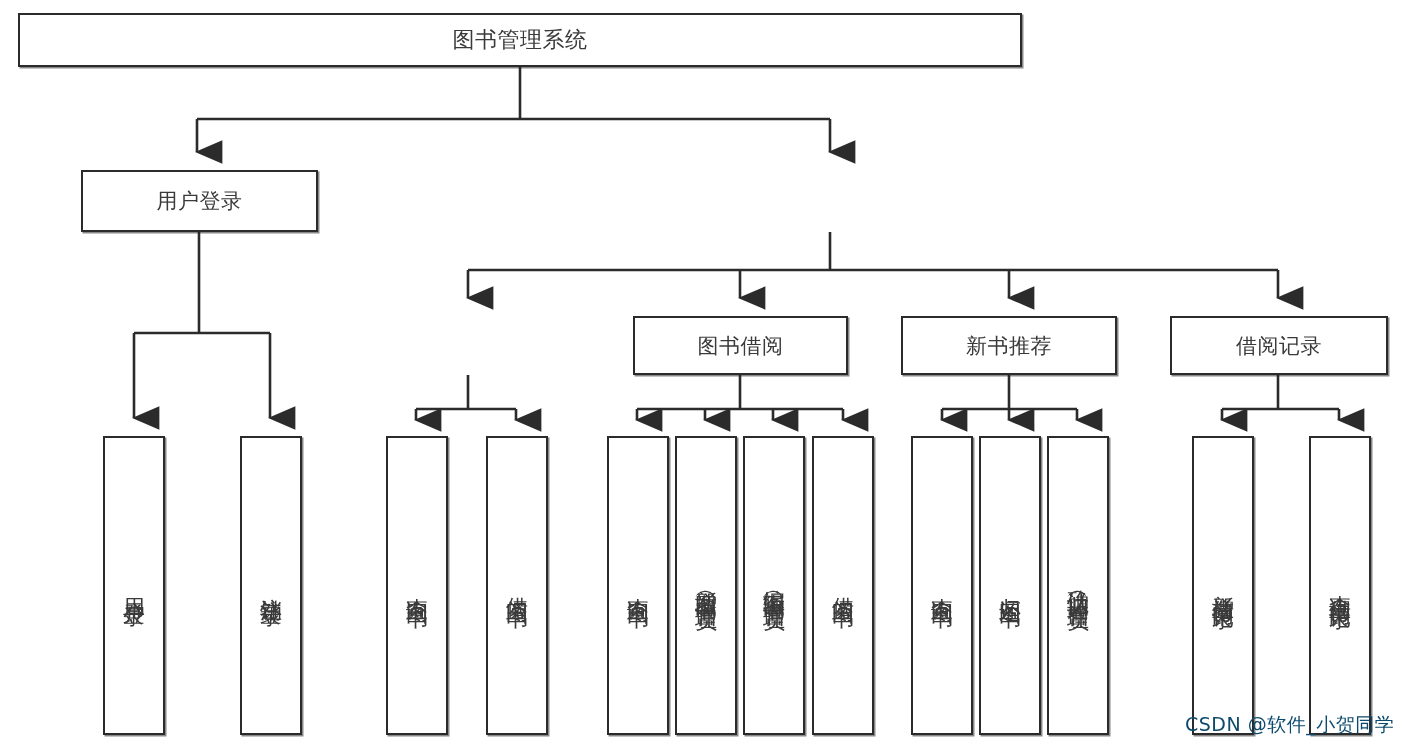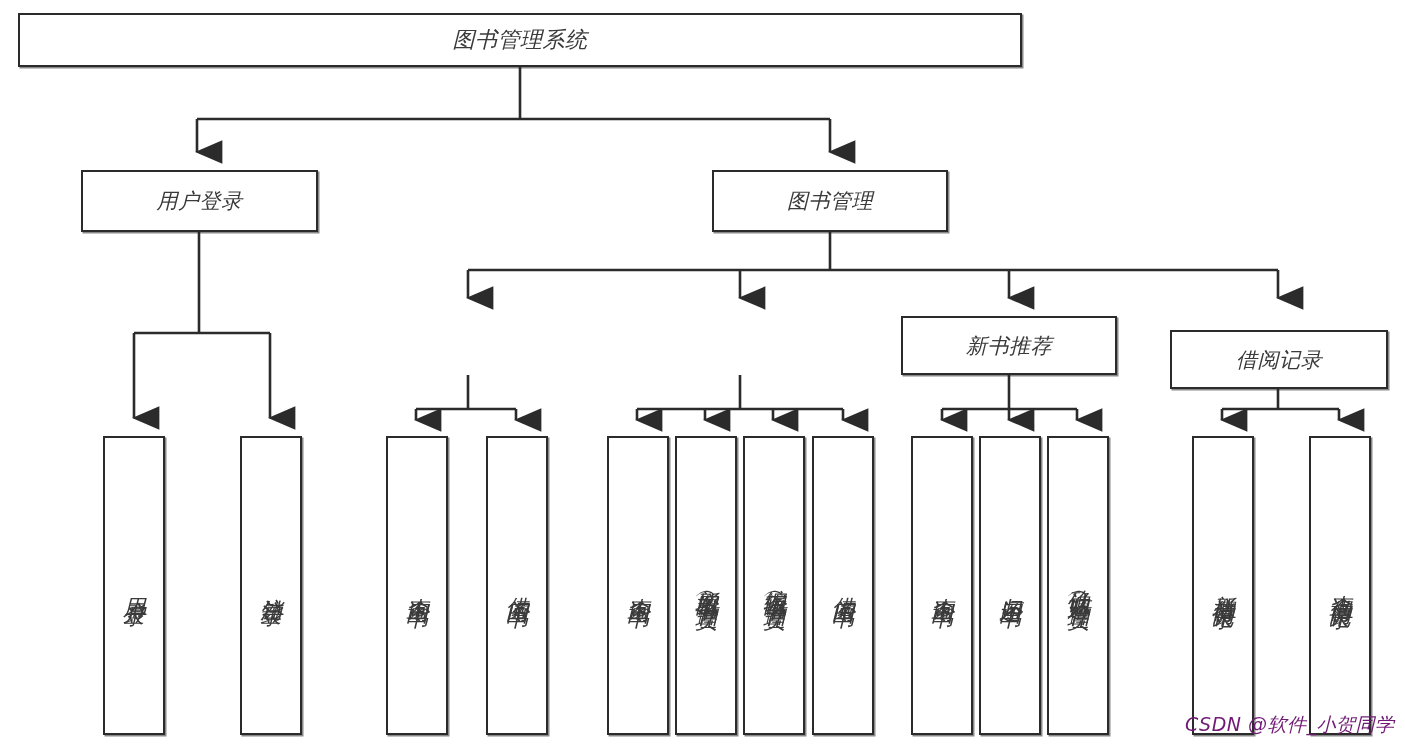--- a/index.html
+++ b/index.html
@@ -1,21 +1,21 @@
 <!DOCTYPE html>
 <html><head>
 <meta charset="utf-8">
 <title>图书管理系统 结构图</title>
 <style>
   html,body{margin:0;padding:0;background:#ffffff;}
   body{
     width:1405px;height:747px;overflow:hidden;position:relative;
     font-family:"DejaVu Sans","Liberation Sans",sans-serif;
   }
-  #diagram-root{position:absolute;inset:0;width:1405px;height:747px;font-style:italic;}
+  #diagram-root{position:absolute;inset:0;width:1405px;height:747px;}
   svg#tree{position:absolute;left:0;top:0;width:1405px;height:747px;display:block;}
 
   .node-box{
     position:absolute;background:#ffffff;border:2.5px solid #2b2b2b;
     box-sizing:border-box;
     box-shadow:1.5px 1.5px 0 0 rgba(40,40,40,0.55);
   }
   .node-label{
     position:absolute;inset:0;display:flex;align-items:center;justify-content:center;
     color:#3a3a3a;letter-spacing:0.5px;white-space:nowrap;
@@ -25,21 +25,21 @@
 
   .leaf .node-label{
     writing-mode:vertical-rl;text-orientation:upright;
     font-size:22px;line-height:1.18;letter-spacing:3px;
     align-items:center;justify-content:center;
     padding:6px 0;white-space:normal;
   }
 
   #watermark{
     position:absolute;left:1185px;top:712px;
-    font-size:19px;color:#701a75;letter-spacing:0.5px;
+    font-size:19px;color:#0c4a6e;letter-spacing:0.5px;
     white-space:nowrap;user-select:none;pointer-events:none;
   }
 </style>
 </head>
 <body>
 
 <div id="diagram-root">
 
   <svg id="tree" viewBox="0 0 1405 747" xmlns="http://www.w3.org/2000/svg">
     <defs>
@@ -94,28 +94,28 @@
     </g>
   </svg>
 
   <div class="node-box root horiz" style="left:18px;top:13px;width:1004px;height:54px;">
     <span class="node-label">图书管理系统</span>
   </div>
 
   <div class="node-box horiz" style="left:81px;top:170px;width:237px;height:62px;">
     <span class="node-label">用户登录</span>
   </div>
-  <div class="node-box horiz" style="left:712px;top:170px;width:236px;height:62px;">
-    <span class="node-label">图书管理</span>
+
+  <div class="node-box horiz" style="left:633px;top:316px;width:215px;height:59px;">
+    <span class="node-label">图书借阅</span>
   </div>
-
   <div class="node-box horiz" style="left:901px;top:316px;width:216px;height:59px;">
     <span class="node-label">新书推荐</span>
   </div>
-  <div class="node-box horiz" style="left:1170px;top:330px;width:218px;height:59px;">
+  <div class="node-box horiz" style="left:1170px;top:316px;width:218px;height:59px;">
     <span class="node-label">借阅记录</span>
   </div>
 
   <div class="node-box leaf" style="left:103px;top:436px;width:62px;height:299px;">
     <span class="node-label">用户登录</span>
   </div>
   <div class="node-box leaf" style="left:240px;top:436px;width:62px;height:299px;">
     <span class="node-label">注销登录</span>
   </div>
 

